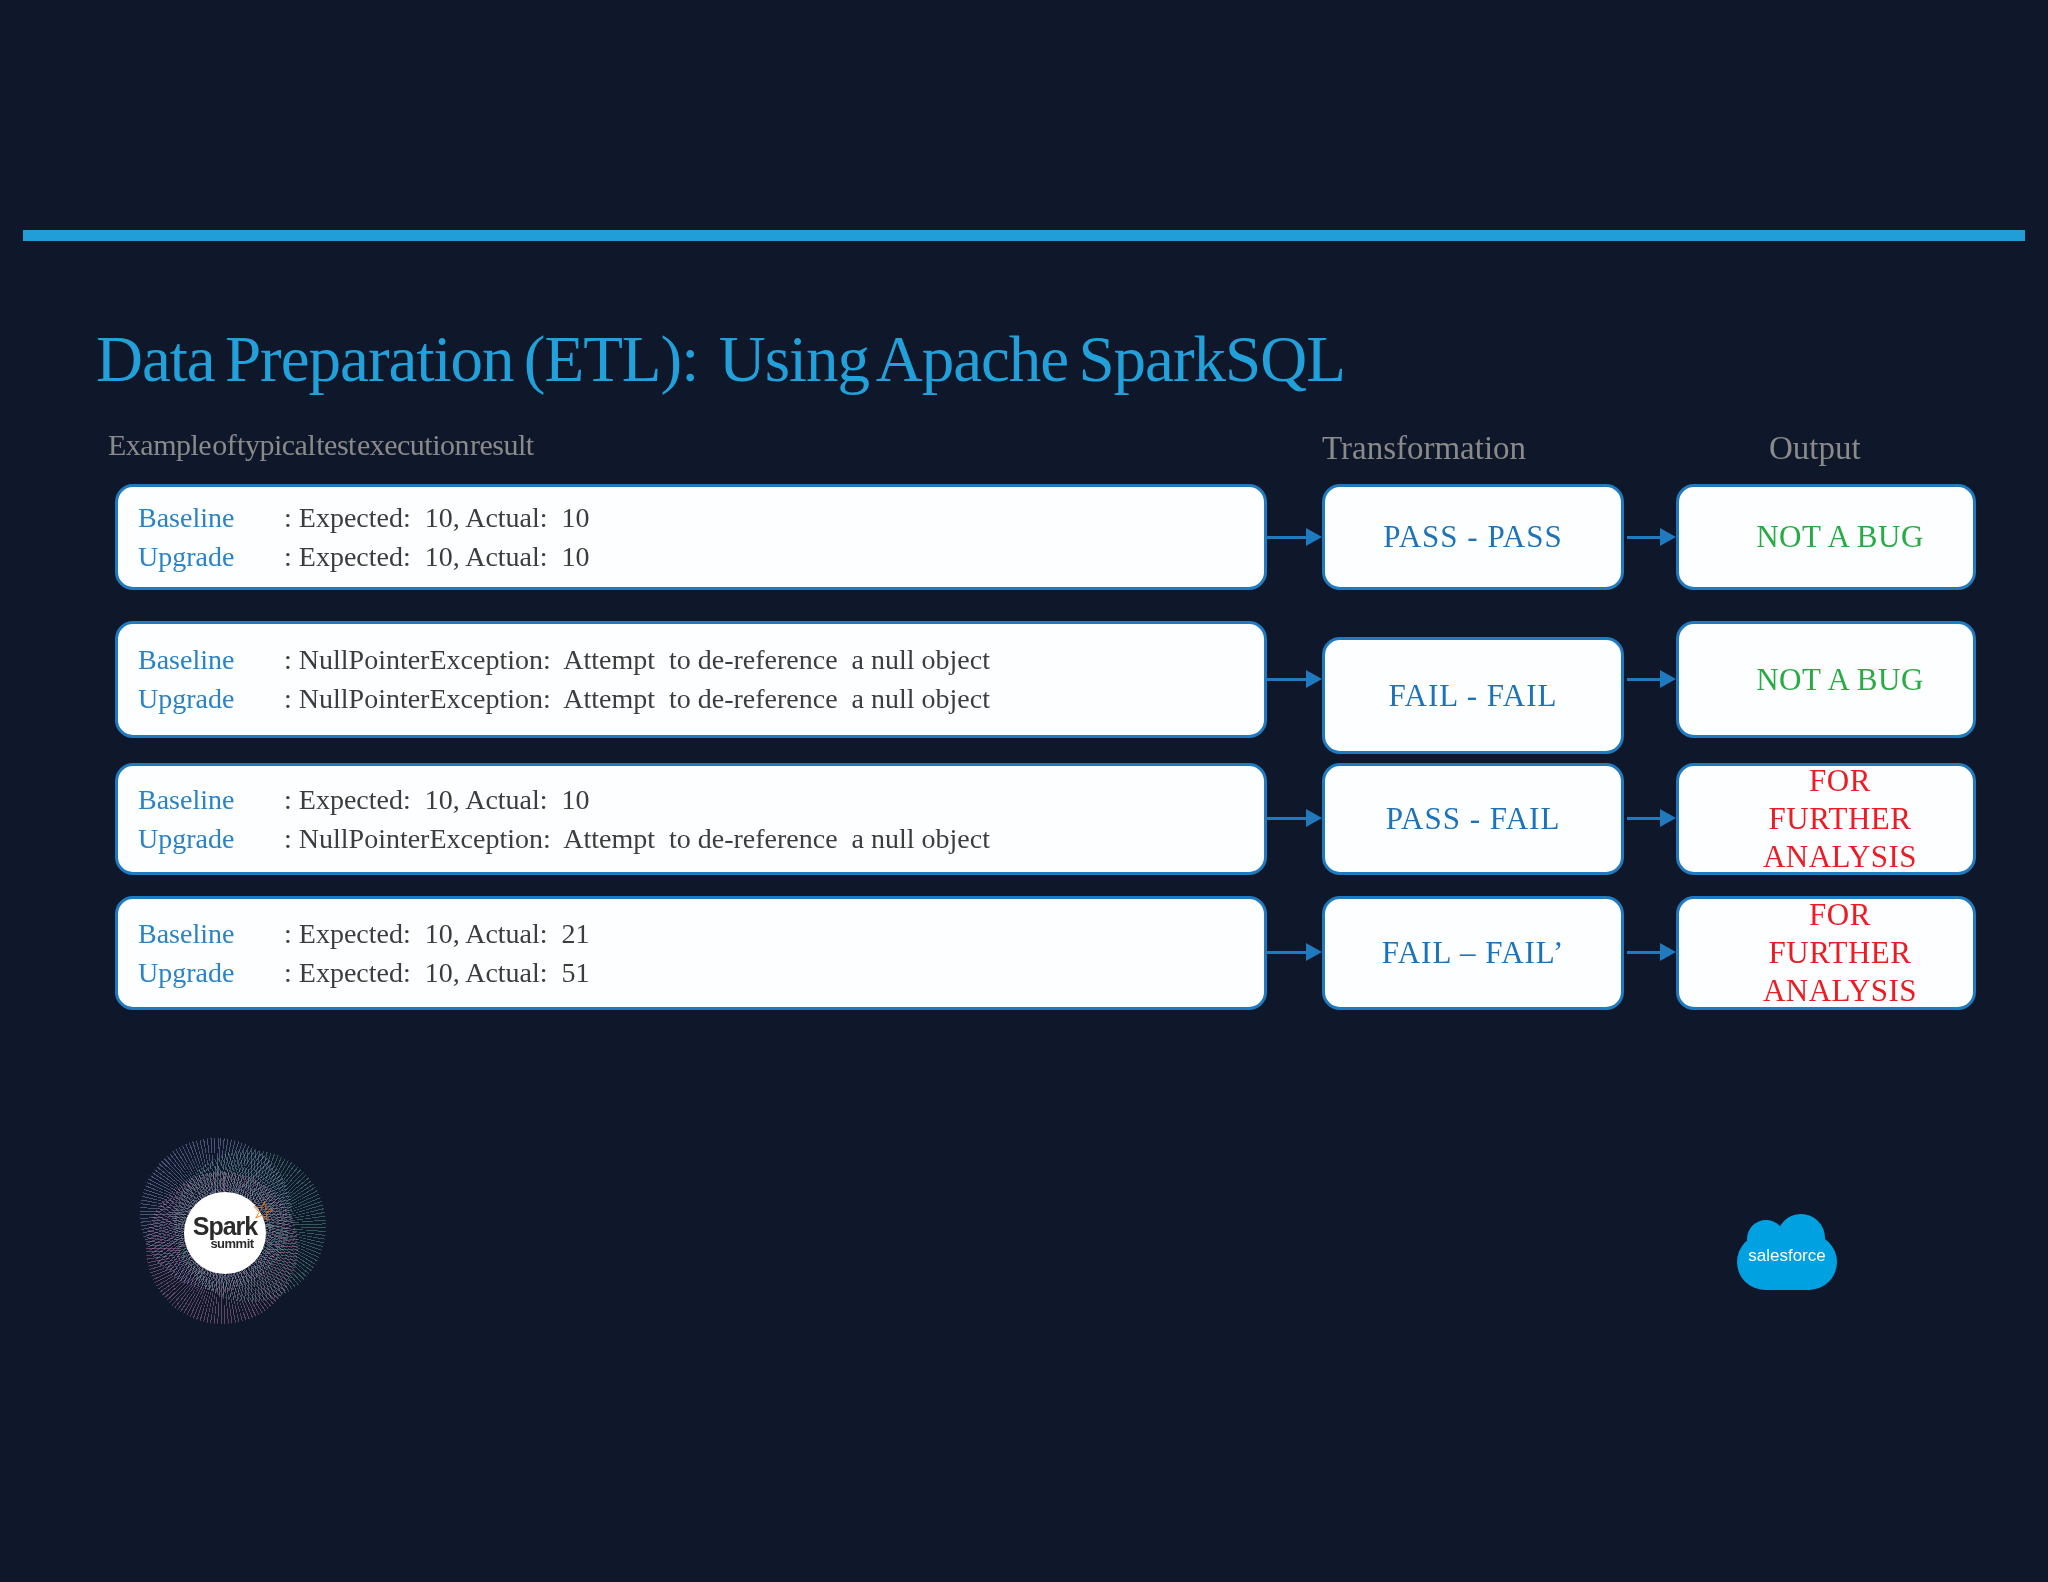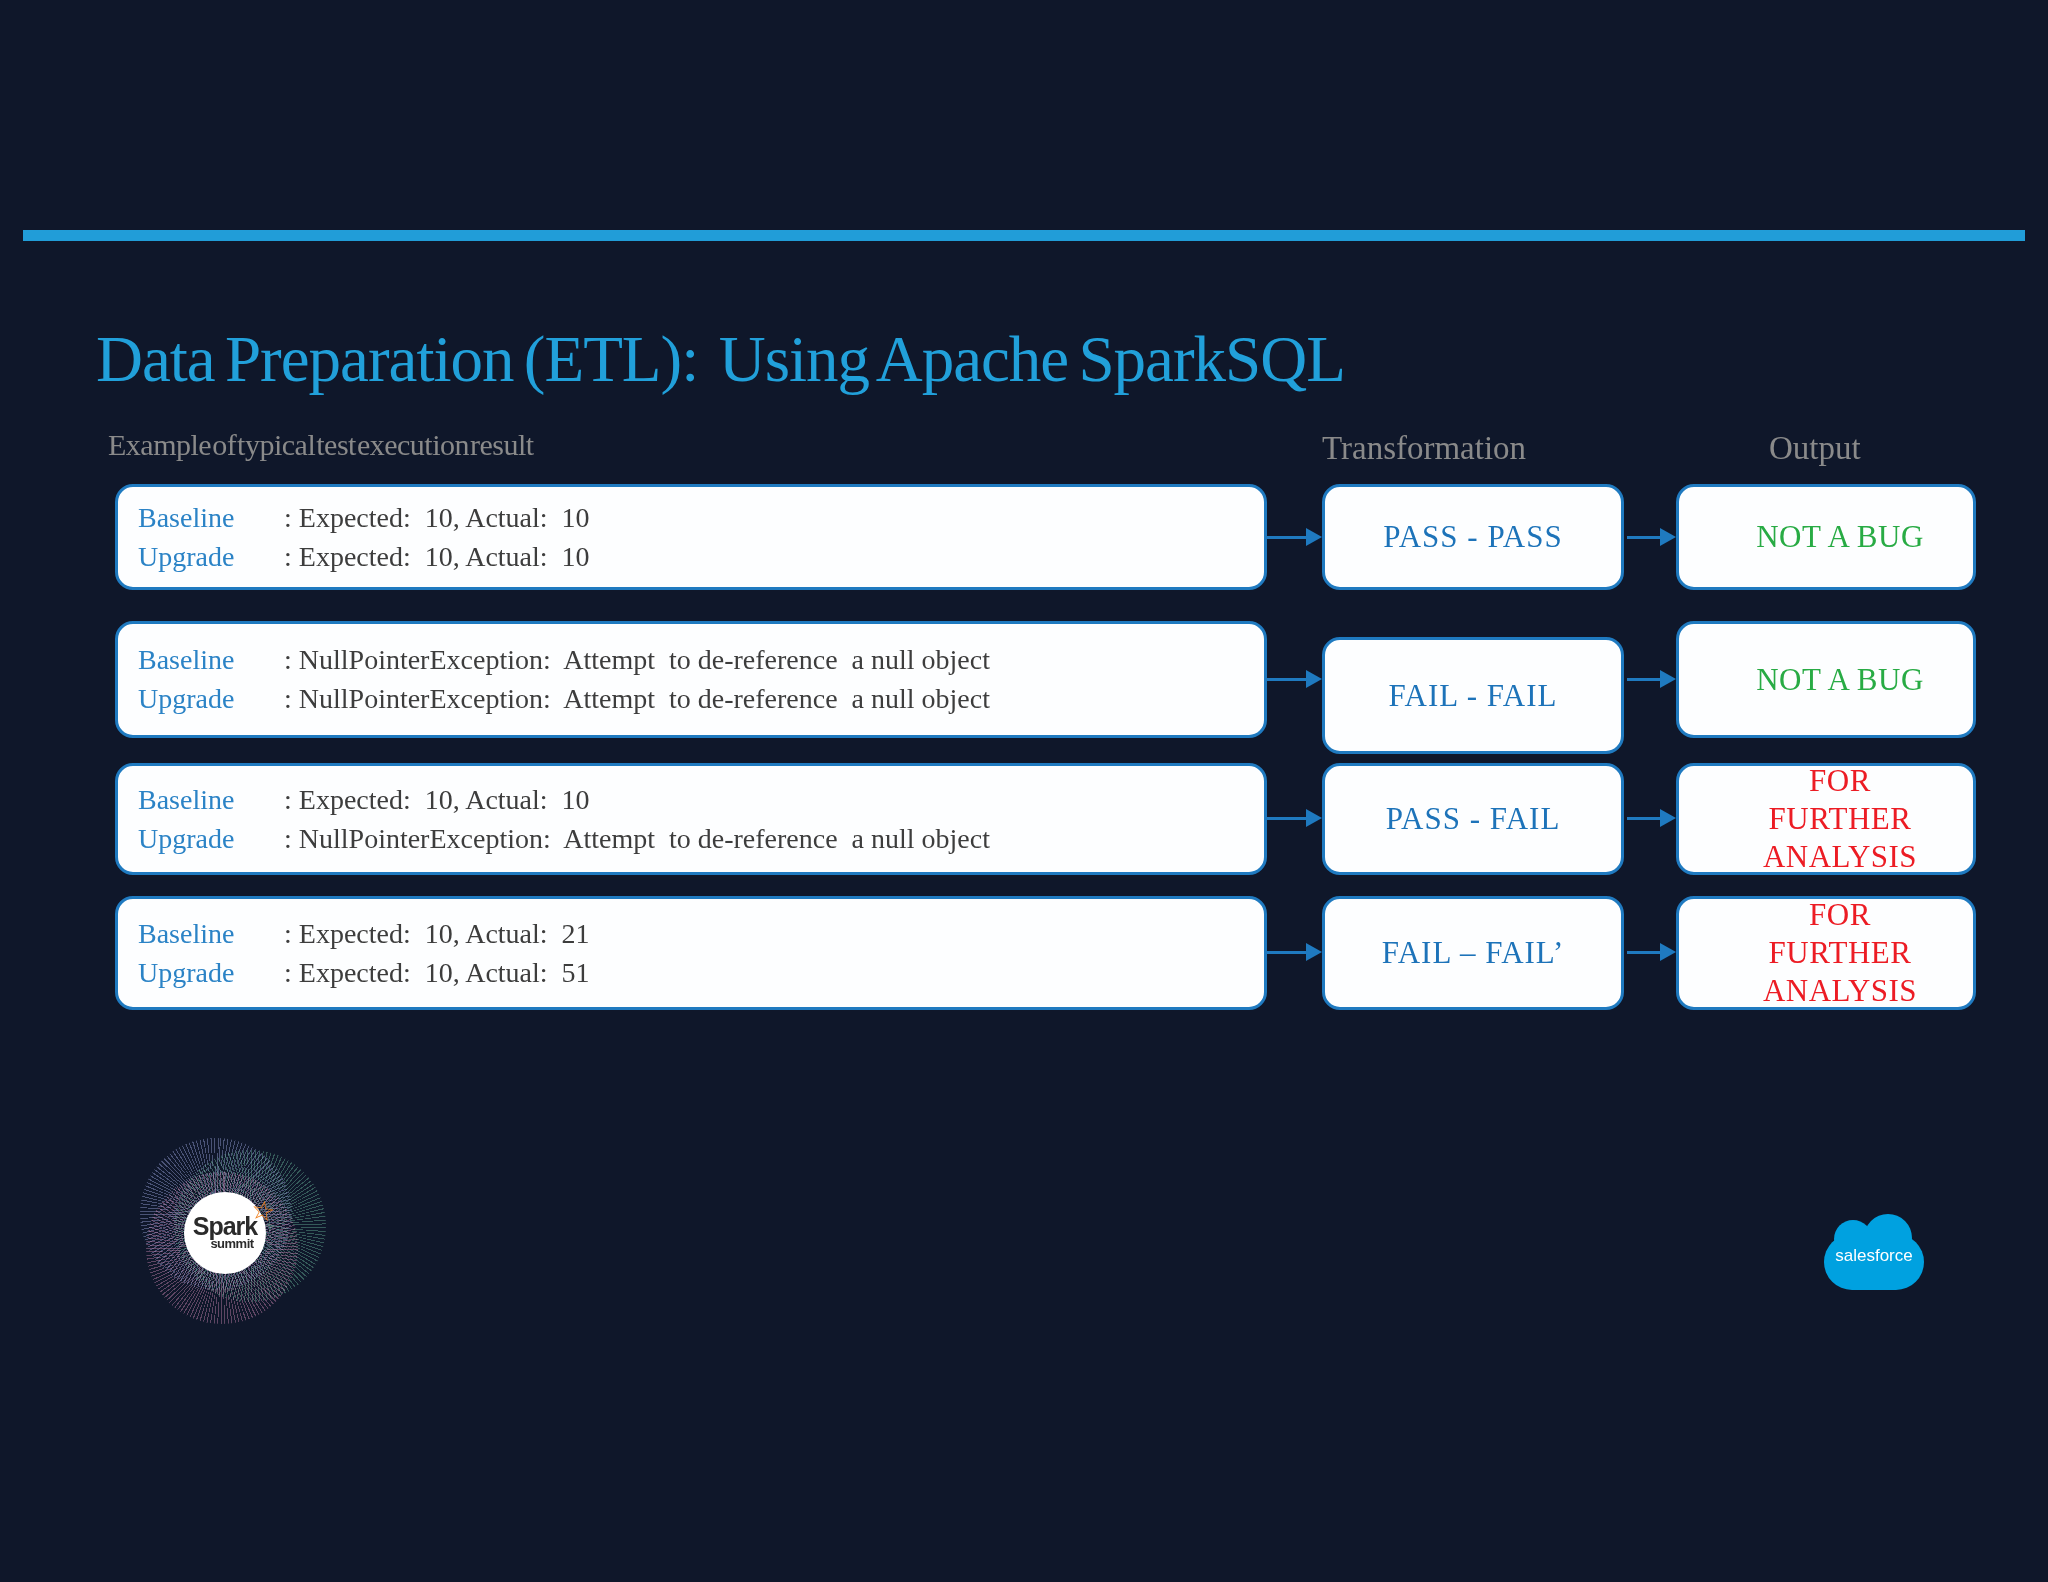--- a/index.html
+++ b/index.html
@@ -53,21 +53,21 @@
   .spark-circle{position:absolute;left:44px;top:54px;width:82px;height:82px;border-radius:50%;
     background:#ffffff;display:flex;flex-direction:column;align-items:center;justify-content:center;}
   .spark-word{position:relative;font-family:"Liberation Sans","DejaVu Sans",sans-serif;
     font-weight:bold;font-size:25px;line-height:22px;color:#2b2b2b;letter-spacing:-1px;}
   .spark-star{position:absolute;top:-15px;right:-17px;font-size:27px;color:#f0811f;
     font-weight:bold;transform:rotate(10deg);}
   .summit-word{font-family:"Liberation Sans","DejaVu Sans",sans-serif;font-weight:bold;
     font-size:13px;line-height:14px;color:#2b2b2b;letter-spacing:-0.5px;margin-left:14px;}
 
   
-  .sf-logo{position:absolute;left:1822px;top:1214px;width:104px;height:84px;}
+  .sf-logo{position:absolute;left:1735px;top:1214px;width:104px;height:84px;}
   .sf-cloud{position:absolute;left:2px;top:20px;width:100px;height:56px;background:#00a1e0;
     border-radius:28px;}
   .sf-cloud::before{content:"";position:absolute;left:10px;top:-14px;width:38px;height:38px;
     background:#00a1e0;border-radius:50%;}
   .sf-cloud::after{content:"";position:absolute;left:40px;top:-20px;width:48px;height:48px;
     background:#00a1e0;border-radius:50%;}
   .sf-word{position:absolute;left:0;right:0;top:32px;text-align:center;z-index:2;
     font-family:"Liberation Sans","DejaVu Sans",sans-serif;font-size:17px;color:#ffffff;}
 </style>
 </head>

